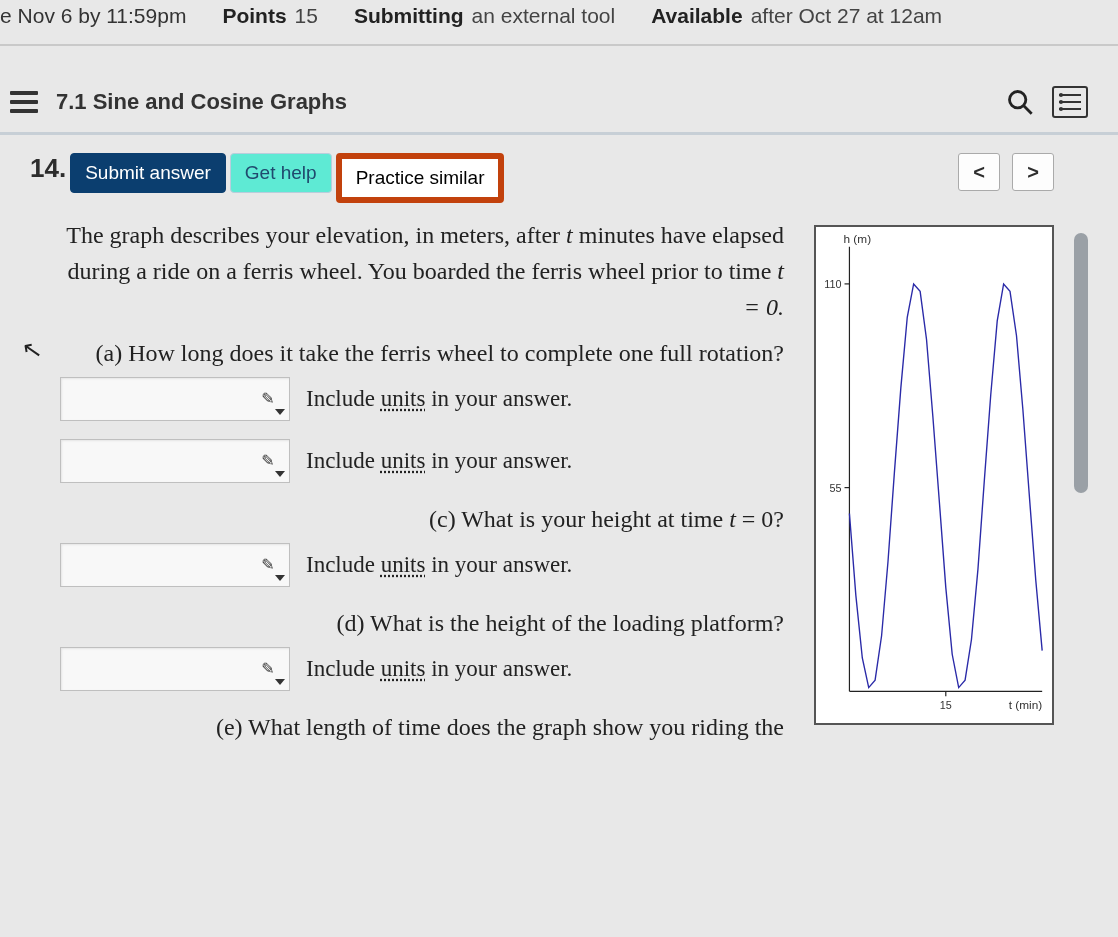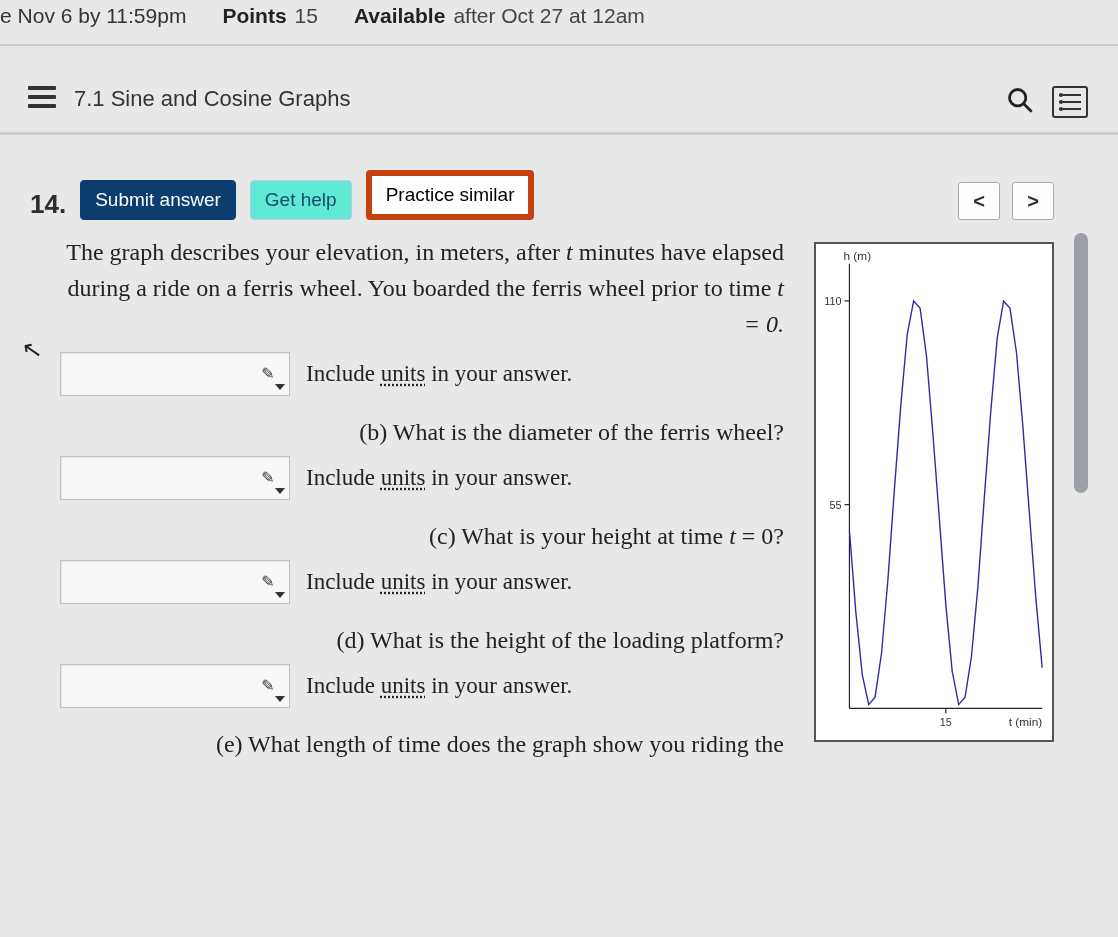--- a/index.html
+++ b/index.html
@@ -18,26 +18,27 @@
     gap: 36px;
     padding: 4px 0 16px 0;
     font-size: 21px;
     color: #333;
   }
   .header-bar .val { font-weight: 400; color: #444; margin-left: 8px; }
   .header-bar strong { font-weight: 600; color: #222; }
   .hr1 { border: none; border-top: 2px solid #c9c9c9; margin-bottom: 34px; }
   .tool-row {
     display: flex;
-    align-items: flex-start;
-    padding: 6px 30px 14px 28px;
+    align-items: center;
+    padding: 6px 30px 14px 10px;
     gap: 18px;
     border-bottom: 3px solid #c7cfd6;
     font-size: 22px;
     color: #333;
+    font-weight: bold;
   }
   .hamburger {
     width: 28px; height: 22px; display: flex; flex-direction: column; justify-content: space-between;
     cursor: pointer;
   }
   .hamburger div { height: 4px; background: #333; border-radius: 1px; }
   .tool-row .spacer { flex: 1; }
   .icon-btn {
     width: 28px; height: 28px; display: flex; align-items: center; justify-content: center;
     cursor: pointer;
@@ -57,24 +58,23 @@
     padding: 18px 30px 0 30px;
     gap: 20px;
     height: calc(100% - 160px);
   }
   .main-col { flex: 1; min-width: 0; }
   .side-col { width: 14px; display: flex; align-items: flex-start; padding-top: 20px;}
   .scroll-thumb { width: 14px; height: 260px; background: #9aa0a6; border-radius: 7px; margin-top: 60px; }
 
   .q-header {
     display: flex;
-    align-items: flex-end;
-    gap: 14px;
+    align-items: flex-start;
+    gap: 4px;
     margin-bottom: 14px;
-    margin-top: 17px;
   }
   .q-num { font-size: 26px; font-weight: 700; }
   .btn {
     font-size: 19px;
     padding: 8px 14px;
     border-radius: 4px;
     border: 6px solid #c2410c;
     background: #fff;
     cursor: pointer;
     font-family: inherit;
@@ -161,20 +161,21 @@
   .axis-line { stroke: #222; stroke-width: 1.2; }
 
   .right-nav-col { display:flex; flex-direction:column; align-items:flex-end;}
 </style>
 </head>
 <body>
 
 <div class="header-bar">
   <span><span>e</span>&nbsp;<span>Nov 6 by 11:59pm</span></span>
   <span><strong>Points</strong><span class="val">15</span></span>
+  <span><strong>Submitting</strong><span class="val">an external tool</span></span>
   <span><strong>Available</strong><span class="val">after Oct 27 at 12am</span></span>
 </div>
 <hr class="hr1">
 
 <div class="tool-row">
   <div class="hamburger">
       <div></div>
       <div></div>
       <div></div>
     </div>
@@ -211,28 +212,28 @@
         <div class="nav-btn">&gt;</div>
       </div>
     </div>
 
     <div class="q-body">
       <div class="q-text">
         <div class="intro">
           <span>The graph describes your elevation, in meters, after </span><em class="var">t</em><span> minutes have elapsed during a ride on a ferris wheel. You boarded the ferris wheel prior to time </span><em class="var">t = 0.</em>
         </div>
 
-        <div class="ans-row">
-          <div class="ans-input">
-              <span class="pencil">✎</span>
-            </div>
-          <span class="hint">Include <span class="u">units</span> in your answer.</span>
-        </div>
-
-        <div class="part">(b) What is the diameter of the ferris wheel?</div>
+        <div class="part">(a) How long does it take the ferris wheel to complete one full rotation?</div>
+        <div class="ans-row">
+          <div class="ans-input">
+              <span class="pencil">✎</span>
+            </div>
+          <span class="hint">Include <span class="u">units</span> in your answer.</span>
+        </div>
+
         <div class="ans-row">
           <div class="ans-input">
               <span class="pencil">✎</span>
             </div>
           <span class="hint">Include <span class="u">units</span> in your answer.</span>
         </div>
 
         <div class="part">(c) What is your height at time <em>t</em> = 0?</div>
         <div class="ans-row">
           <div class="ans-input">

